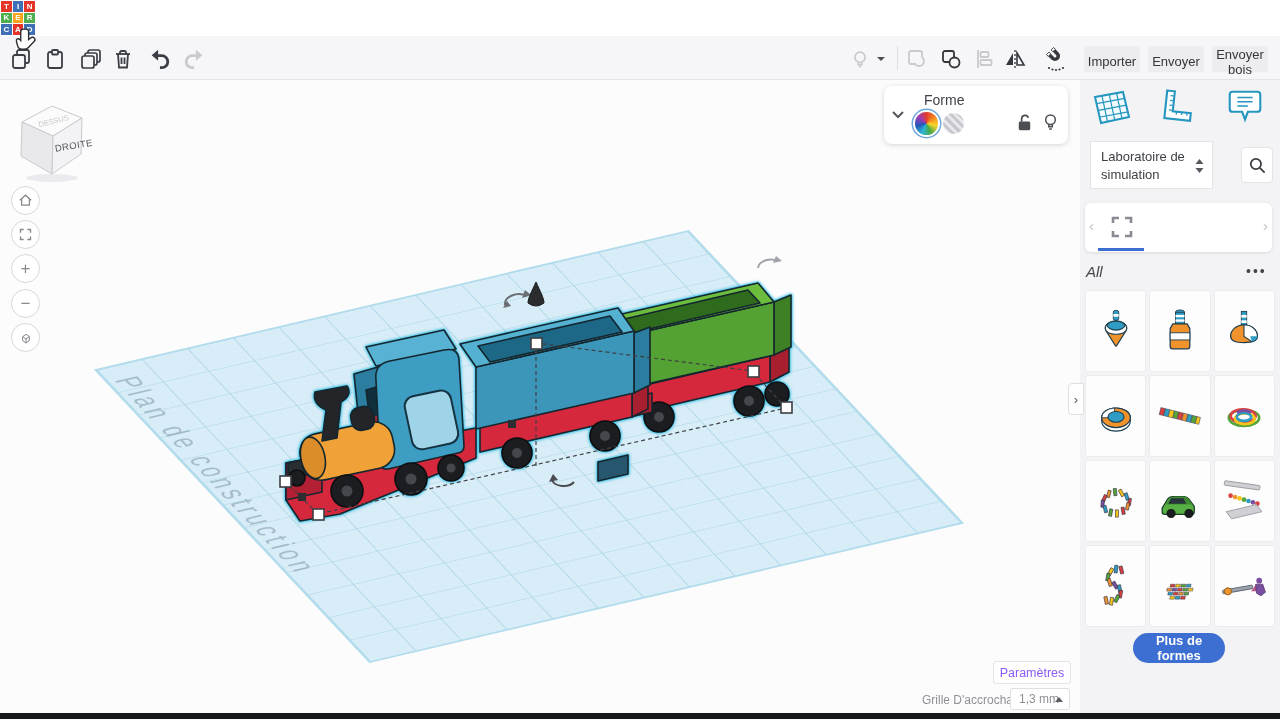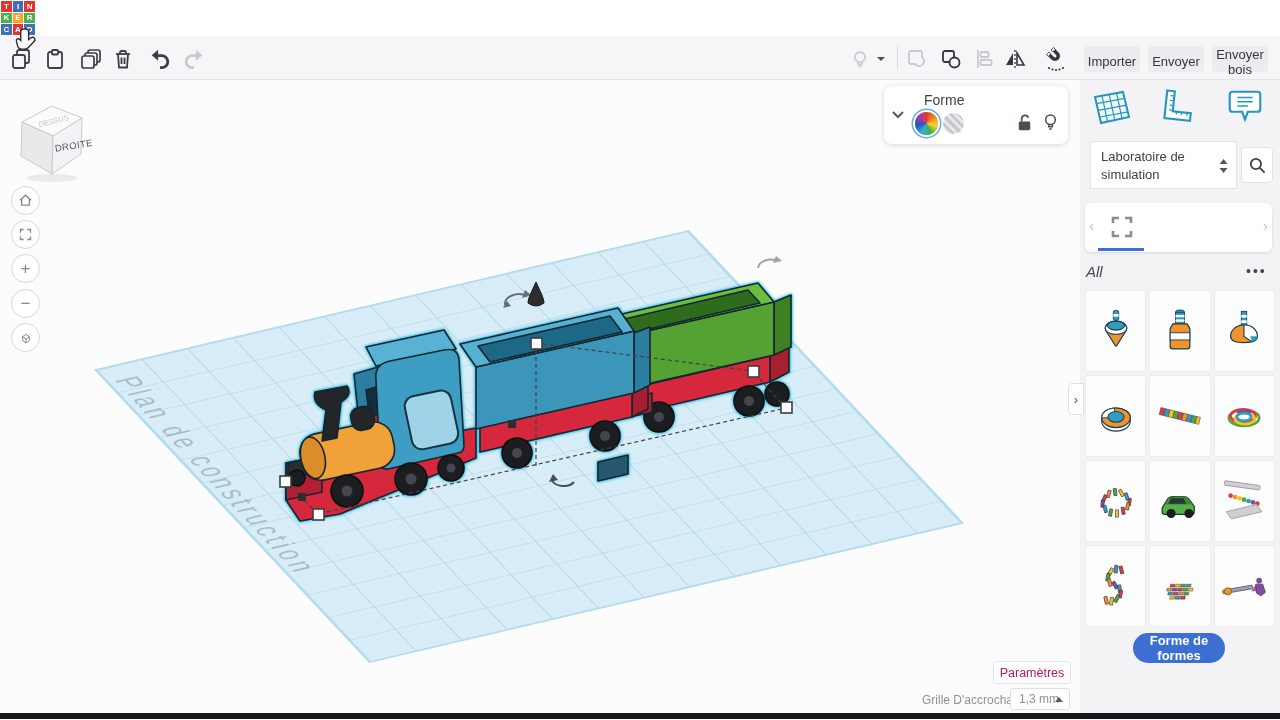--- a/index.html
+++ b/index.html
@@ -29,33 +29,33 @@
   .forme-panel{left:884px;top:86px;width:184px;height:58px;background:#fff;border-radius:8px;box-shadow:0 1px 5px rgba(40,40,60,.18);z-index:20;}
   .forme-title{left:924px;top:92px;font-size:14px;color:#3f4248;z-index:21;}
   .swatch-solid{left:915px;top:112px;width:23px;height:23px;border-radius:50%;
      background:conic-gradient(#e23b2e,#f6861f,#f8d62b,#49a942,#2bb5d8,#2256b8,#9d3bb8,#e23b2e);
      box-shadow:0 0 0 2px #fff,0 0 0 3.5px #6fa8dc;z-index:21;}
   .swatch-clear{left:943px;top:113px;width:21px;height:21px;border-radius:50%;
      background:repeating-linear-gradient(45deg,#c7c7cd 0 3px,#e7e7ec 3px 6px);z-index:21;}
   
   .sidebar{left:1080px;top:79px;width:200px;height:635px;background:#f3f3f6;z-index:15;}
   .panel-ic{top:84px;width:46px;height:46px;display:flex;align-items:center;justify-content:center;z-index:16;}
-  .dropdown{left:1090px;top:141px;width:147px;height:48px;background:#fff;border:1px solid #e4e4e8;border-radius:0;z-index:16;box-sizing:border-box;}
+  .dropdown{left:1090px;top:141px;width:123px;height:48px;background:#fff;border:1px solid #e4e4e8;border-radius:0;z-index:16;box-sizing:border-box;}
   .dropdown .dv{position:absolute;left:10px;top:6px;width:118px;font-size:13px;line-height:18px;color:#3c3f45;}
   .search-btn{left:1241px;top:147px;width:32px;height:36px;background:#fff;border:1px solid #e4e4e8;border-radius:4px;display:flex;align-items:center;justify-content:center;z-index:16;box-sizing:border-box;}
   .carousel{left:1085px;top:203px;width:187px;height:49px;background:#fff;border-radius:6px;box-shadow:0 1px 3px rgba(40,40,60,.12);z-index:16;}
   .car-underline{left:1098px;top:248px;width:46px;height:3px;background:#3c6fd1;z-index:17;}
   .all-label{left:1086px;top:263px;font-size:15px;color:#44464c;z-index:16;font-style:italic;}
   .dots{left:1246px;top:263px;font-size:14px;letter-spacing:2px;color:#44464c;z-index:16;}
   .shape-grid{left:1085px;top:290px;width:190px;display:grid;grid-template-columns:repeat(3,1fr);grid-auto-rows:82px;gap:3px;z-index:16;}
   .tile{background:#fdfdfe;border:1px solid #ececef;border-radius:3px;display:flex;align-items:center;justify-content:center;box-sizing:border-box;}
   .tile svg{width:50px;height:50px;}
   .more-btn{left:1133px;top:633px;width:92px;height:30px;border-radius:15px;background:#3c6fd1;color:#fff;font-size:13px;font-weight:bold;display:flex;align-items:center;justify-content:center;z-index:16;border:none;}
   
-  .param-btn{left:993px;top:661px;width:78px;height:23px;background:#fff;border:1px solid #e3e3e7;border-radius:3px;color:#be185d;font-size:12.5px;display:flex;align-items:center;justify-content:center;z-index:10;box-sizing:border-box;}
+  .param-btn{left:993px;top:661px;width:78px;height:23px;background:#fff;border:1px solid #e3e3e7;border-radius:3px;color:#8b5cf6;font-size:12.5px;display:flex;align-items:center;justify-content:center;z-index:10;box-sizing:border-box;}
   .snap-label{left:922px;top:693px;font-size:12px;color:#8f8f96;z-index:10;}
   .snap-box{left:1010px;top:688px;width:60px;height:22px;background:#fff;border:1px solid #e0e0e4;border-radius:3px;z-index:10;box-sizing:border-box;font-size:12px;color:#8f8f96;display:flex;align-items:center;padding-left:8px;}
   .snap-caret{position:absolute;right:6px;top:8px;width:0;height:0;border-left:4px solid transparent;border-right:4px solid transparent;border-bottom:5px solid #5a5c60;}
   .blackbar{left:0;top:713px;width:1280px;height:6px;background:#17181b;z-index:50;}
   .collapse-tab{left:1068px;top:383px;width:16px;height:32px;background:#fff;border:1px solid #e0e0e3;border-radius:4px 0 0 4px;display:flex;align-items:center;justify-content:center;color:#55575c;font-size:13px;z-index:18;box-sizing:border-box;}
   .cursor{left:14px;top:26px;z-index:60;}
 </style>
 </head>
 <body>
 
@@ -613,21 +613,21 @@
       <svg viewBox="0 0 56 56">
         <rect x="4" y="30" width="34" height="4" rx="1" transform="rotate(-10 20 32)" fill="#9aa2ad" stroke="#5c6570"></rect>
         <circle cx="10" cy="34" r="4" fill="#f0932d" stroke="#8a5a1a"></circle>
         <path d="M36,34 l5,-7 5,7 Z" fill="#c05c8a"></path>
         <circle cx="45" cy="22" r="3.2" fill="#7b4fa0"></circle>
         <path d="M41,26 h8 l3,9 -5,4 -5,-3 Z" fill="#7b4fa0" stroke="#4a2f63" stroke-width="0.8"></path>
       </svg>
     </div>
   </div>
 
-  <button class="abs more-btn">Forme de formes</button>
+  <button class="abs more-btn">Plus de formes</button>
 
   <div class="abs param-btn">Paramètres</div>
   <div class="abs snap-label">Grille D'accrochage</div>
   <div class="abs snap-box">
     <span>1,3 mm</span>
     <span class="snap-caret"></span>
   </div>
 
   <div class="abs blackbar"></div>
 

